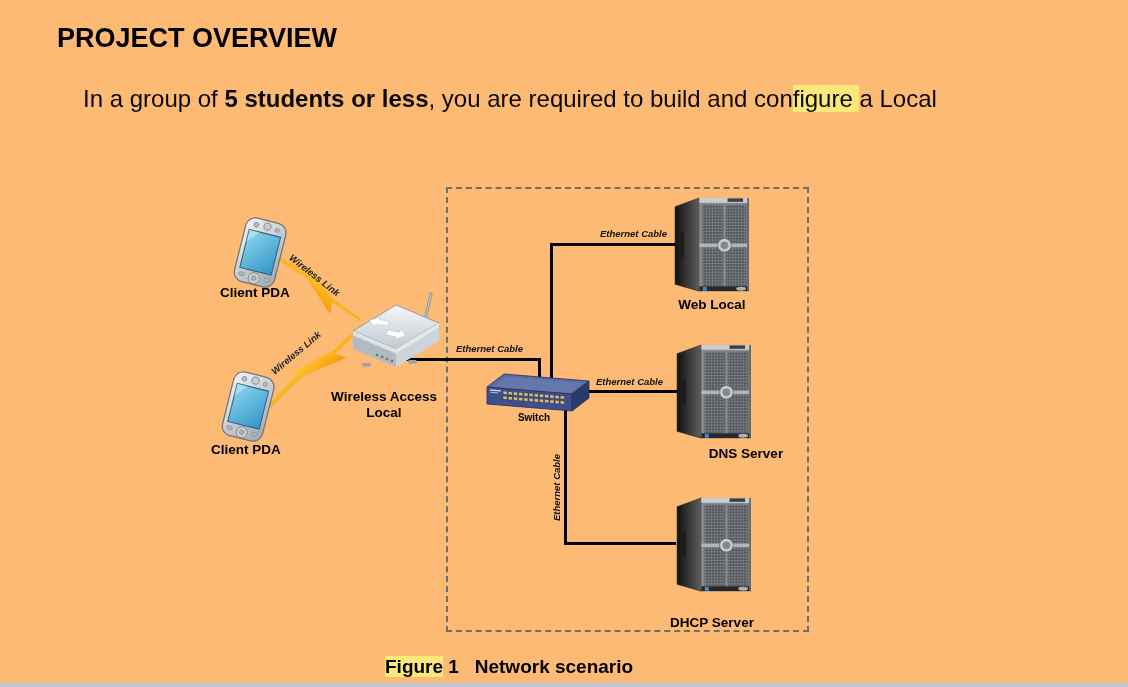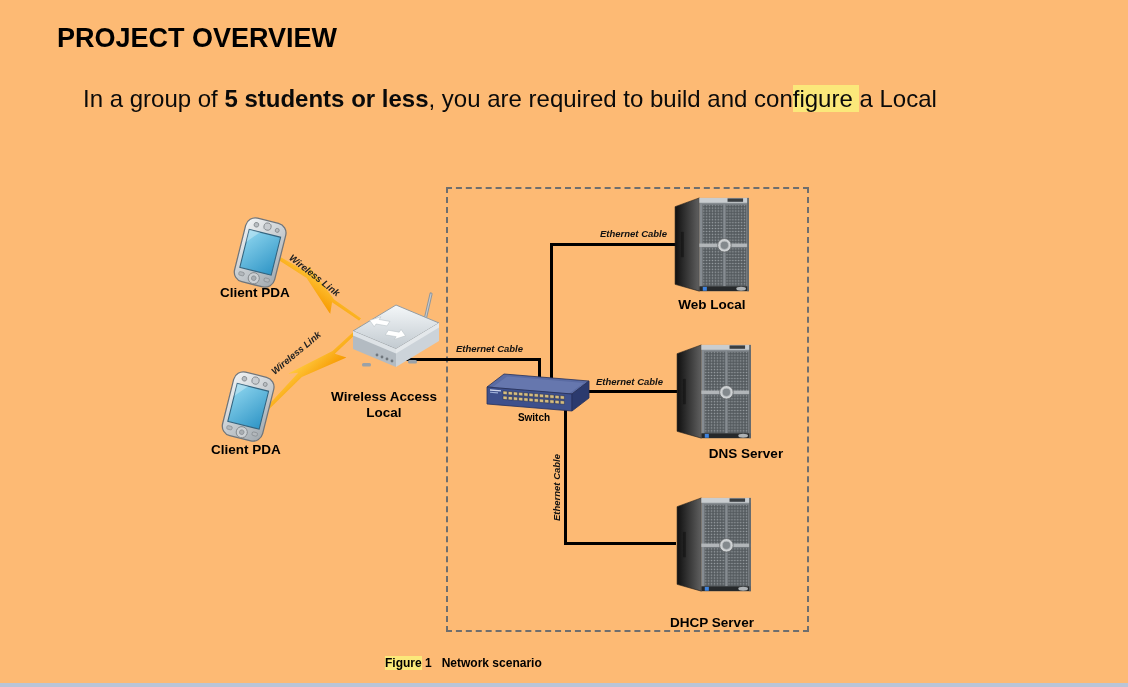--- a/index.html
+++ b/index.html
@@ -5,21 +5,21 @@
   html,body{margin:0;padding:0;}
   body{font-family:"Liberation Sans",sans-serif;background:#fff;}
   #page{position:relative;width:1128px;height:687px;background:#fdba74;overflow:hidden;}
 
   .heading{position:absolute;left:57px;top:22px;font-size:27px;font-weight:bold;color:#000;line-height:32px;}
   .para{position:absolute;left:83px;top:85px;font-size:24px;color:#0a0a0a;line-height:27.5px;}
   .pline{white-space:pre;}
   .b{font-weight:bold;}
   .hl{background:#FBE87A;}
 
-  .caption{position:absolute;left:385px;top:656px;font-size:12px;font-weight:bold;color:#000;white-space:pre;}
+  .caption{position:absolute;left:385px;top:656px;font-size:19px;font-weight:bold;color:#000;white-space:pre;}
 
   #diagram{position:absolute;left:0;top:0;width:1128px;height:687px;}
   .lanbox{position:absolute;left:446px;top:187px;width:359px;height:441px;border:2px dashed #6e6e6e;z-index:0;}
   .cable{position:absolute;background:#000;z-index:1;}
   .device{position:absolute;z-index:3;}
   .dlabel{position:absolute;z-index:4;font-weight:bold;font-size:13.5px;color:#000;text-align:center;line-height:16px;}
   .elabel{position:absolute;z-index:4;font-weight:bold;font-style:italic;font-size:9.5px;color:#111;white-space:nowrap;}
   .wlabel{position:absolute;z-index:4;font-weight:bold;font-style:italic;font-size:9.5px;color:#222;white-space:nowrap;}
   .bolt{position:absolute;z-index:1;height:26px;}
   .bottom-bar{position:absolute;left:0;top:683px;width:1128px;height:4px;background:#b9c5d8;}

